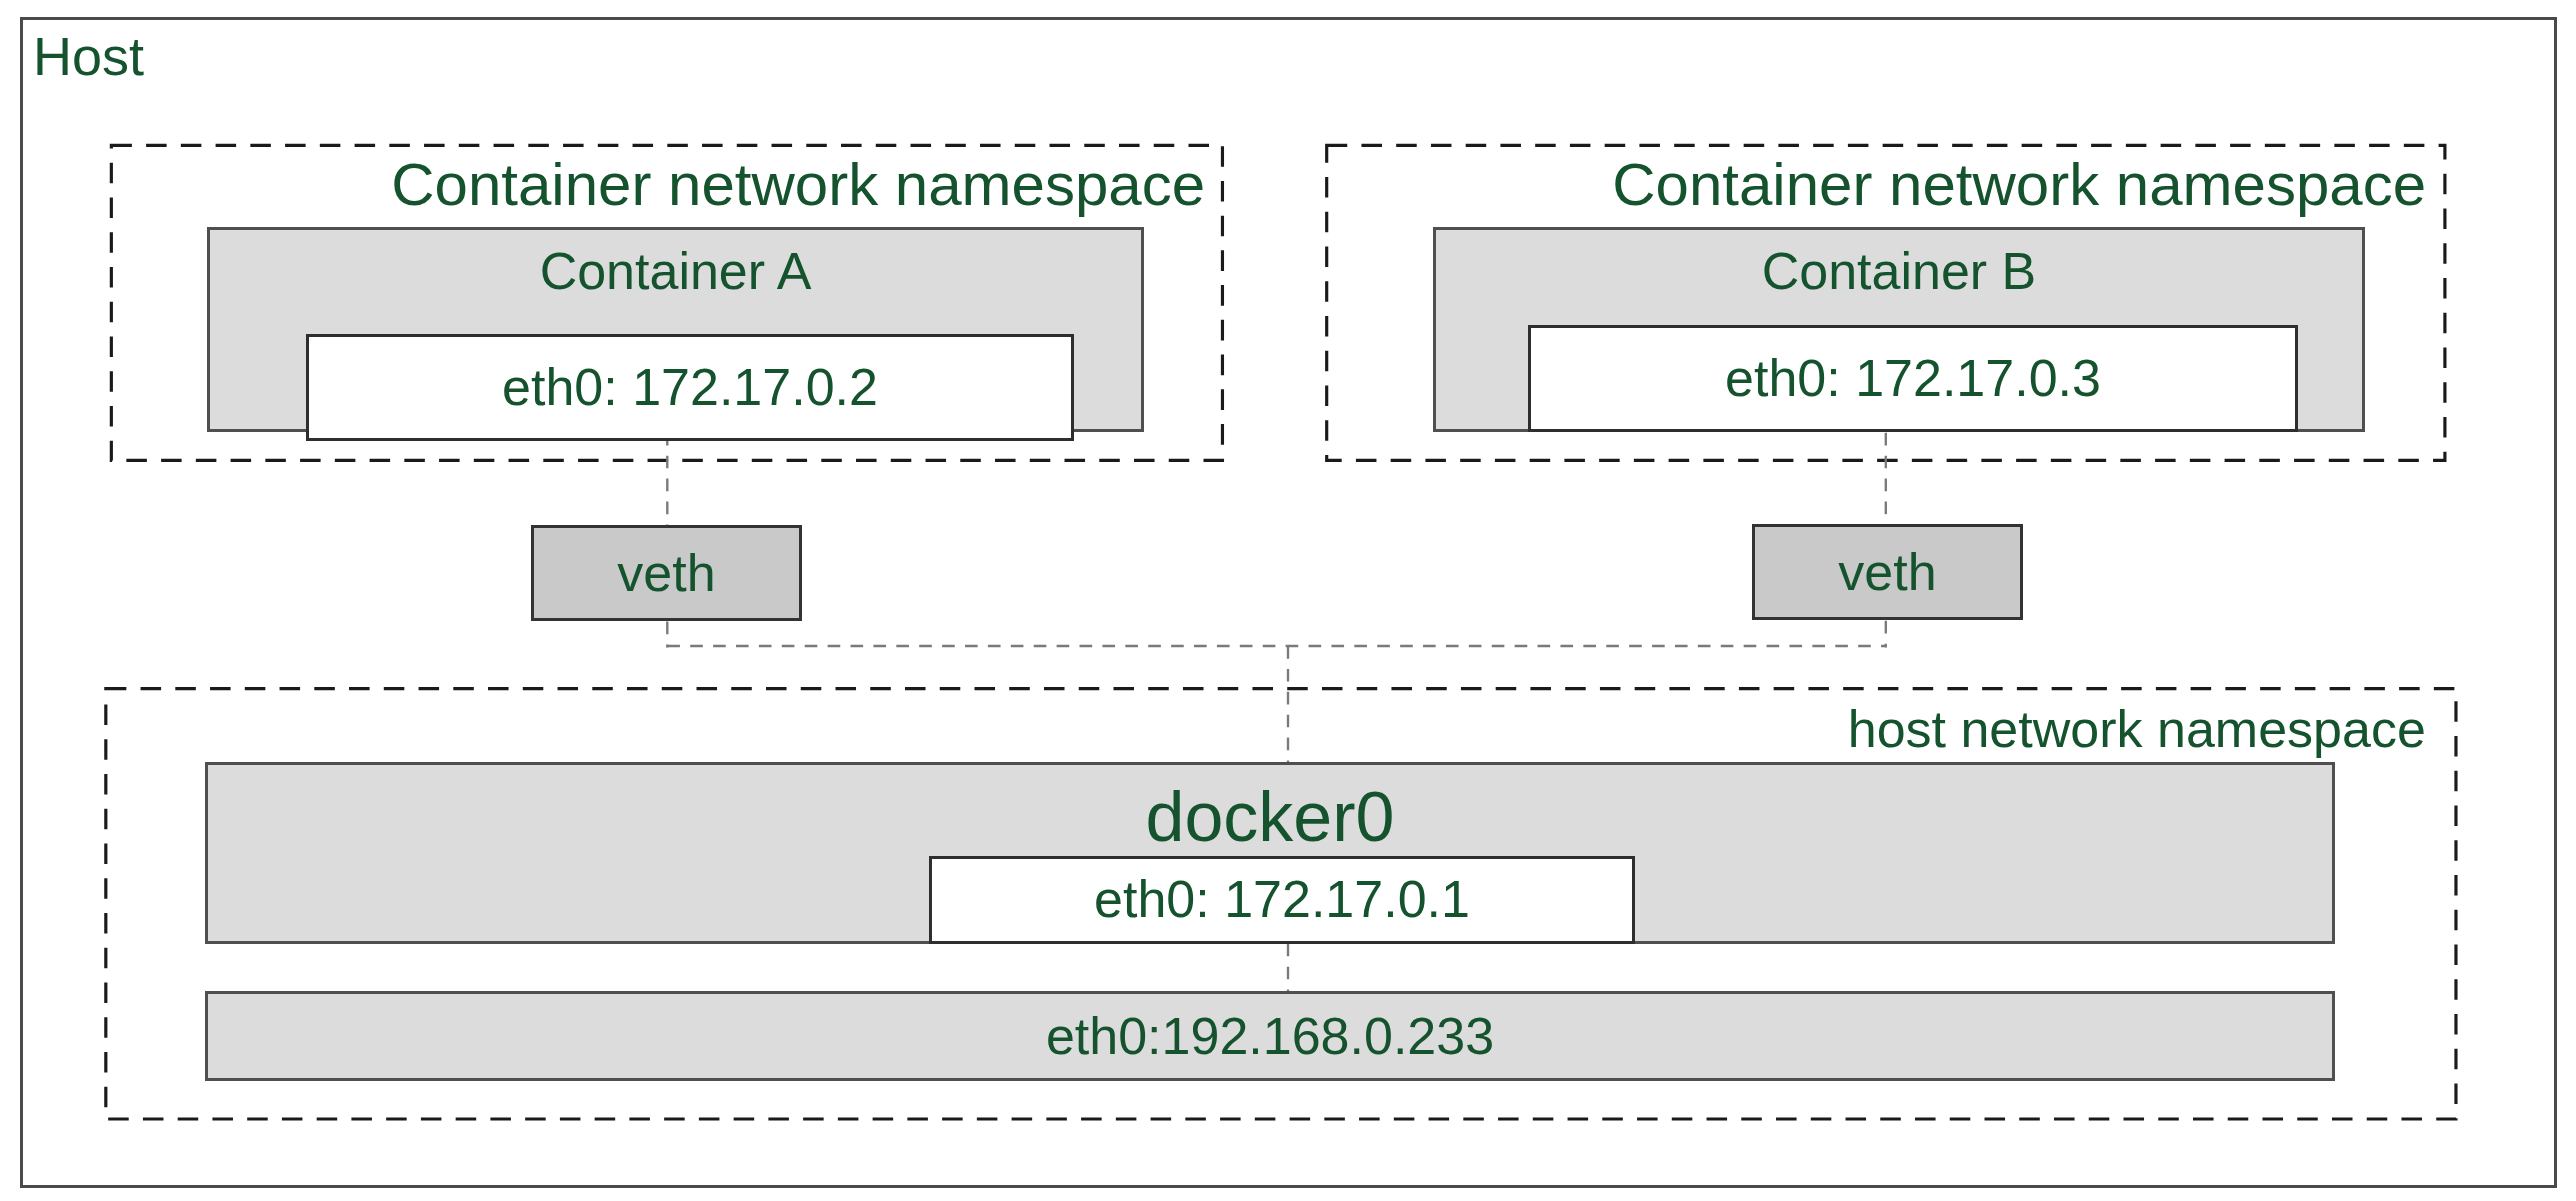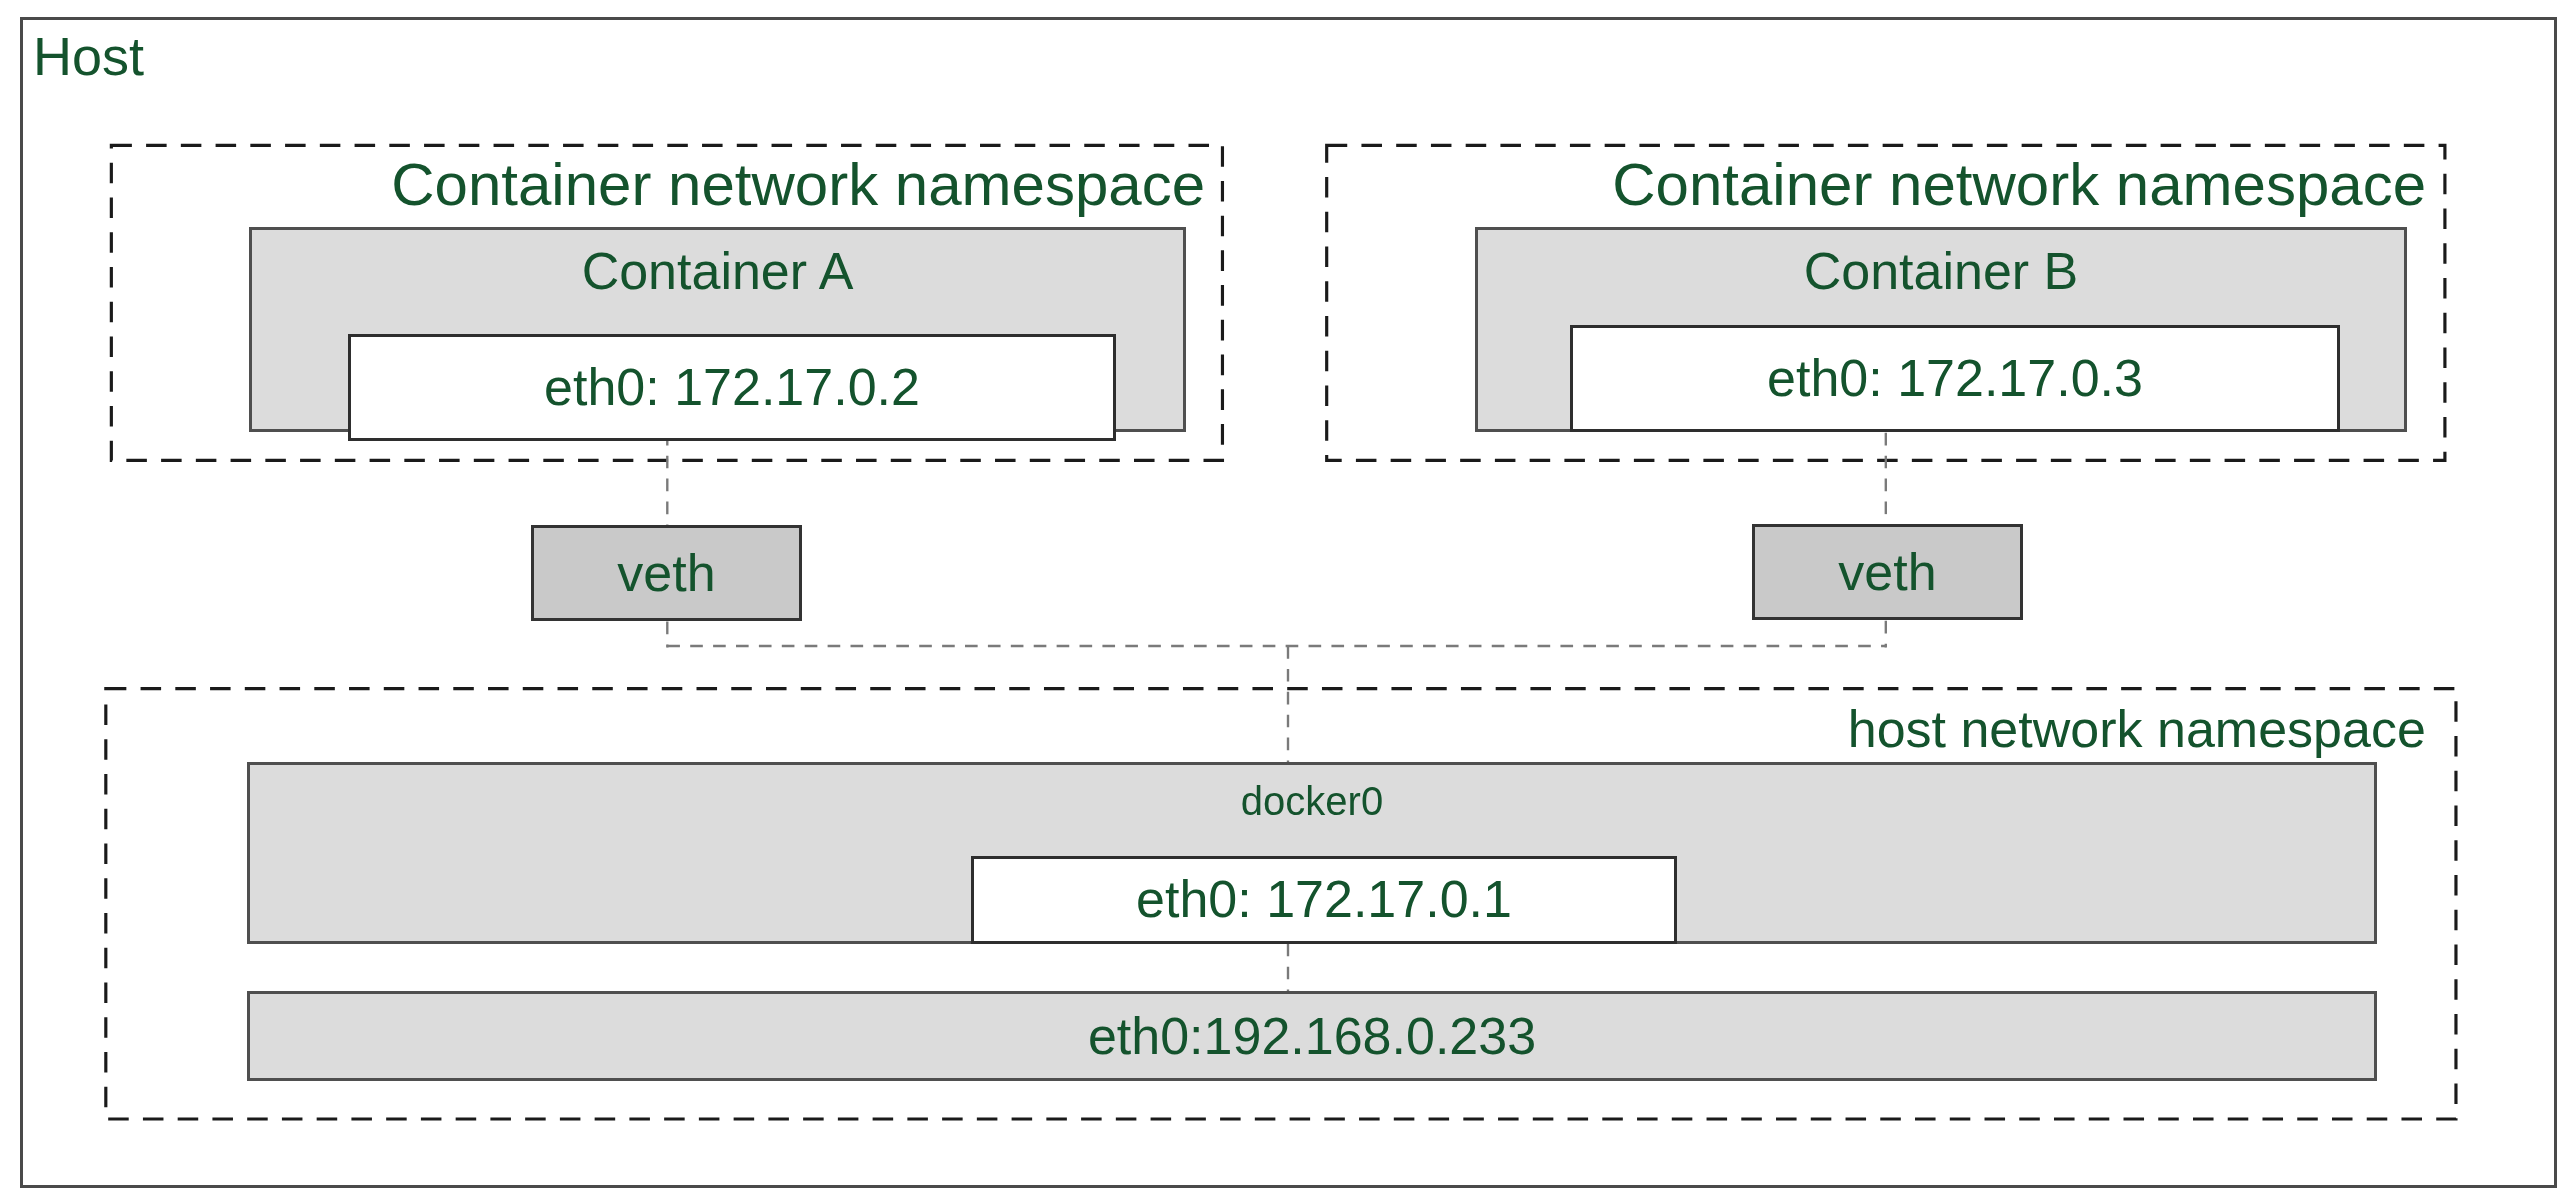--- a/index.html
+++ b/index.html
@@ -26,21 +26,21 @@
     left: 33px; top: 27px; font-size: 54px; line-height: 1.1; z-index: 2;
   }
   .ns-label {
     top: 152px; font-size: 60px; line-height: 1.1; text-align: right;
     padding-right: 11px; z-index: 2;
   }
   .ns-label.a { left: 110px; width: 1106px; }
   .ns-label.b { left: 1325px; width: 1112px; }
 
   .gray-box {
-    background: #dcdcdc; border: 3.2px solid #4f4f4f; z-index: 1; margin-left: 42px;
+    background: #dcdcdc; border: 3.2px solid #4f4f4f; z-index: 1;
   }
   .container-a { left: 207px; top: 227px; width: 937px; height: 205px; }
   .container-b { left: 1433px; top: 227px; width: 932px; height: 205px; }
   .container-title {
     position: absolute; left: 0; top: 12.6px; width: 100%;
     text-align: center; font-size: 52px; line-height: 1.1;
   }
   .white-box {
     position: absolute; background: #ffffff; border: 3.2px solid #2e2e2e;
     text-align: center; font-size: 52px;
@@ -55,21 +55,21 @@
   .veth-left  { left: 531px;  top: 525px; width: 271px; height: 96px; }
   .veth-right { left: 1752px; top: 524px; width: 271px; height: 96px; }
 
   .hostns-label {
     left: 106px; top: 701px; width: 2334px; font-size: 52px; line-height: 1.1;
     text-align: right; padding-right: 14.2px; z-index: 2;
   }
   .docker0-bar { left: 205px; top: 762px; width: 2130px; height: 182px; }
   .docker0-title {
     position: absolute; left: 0; top: 14.2px; width: 100%;
-    text-align: center; font-size: 40px; line-height: 1.1;
+    text-align: center; font-size: 70px; line-height: 1.1;
   }
   .white-d { left: 721px; top: 91px; width: 706px; height: 88px; line-height: 81px; }
   .eth-bar {
     left: 205px; top: 991px; width: 2130px; height: 90px;
     text-align: center; font-size: 52px; line-height: 84px;
   }
 </style>
 </head>
 <body>
 

